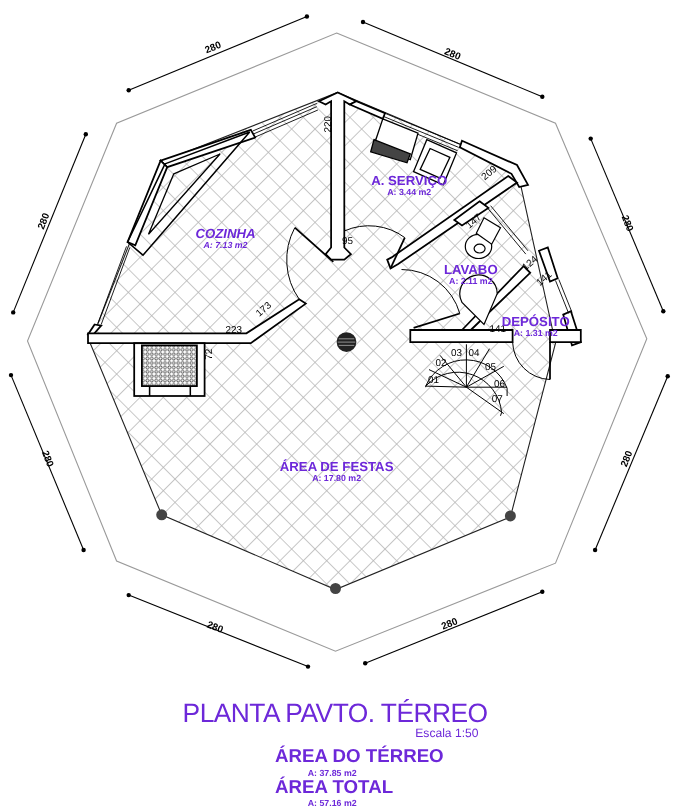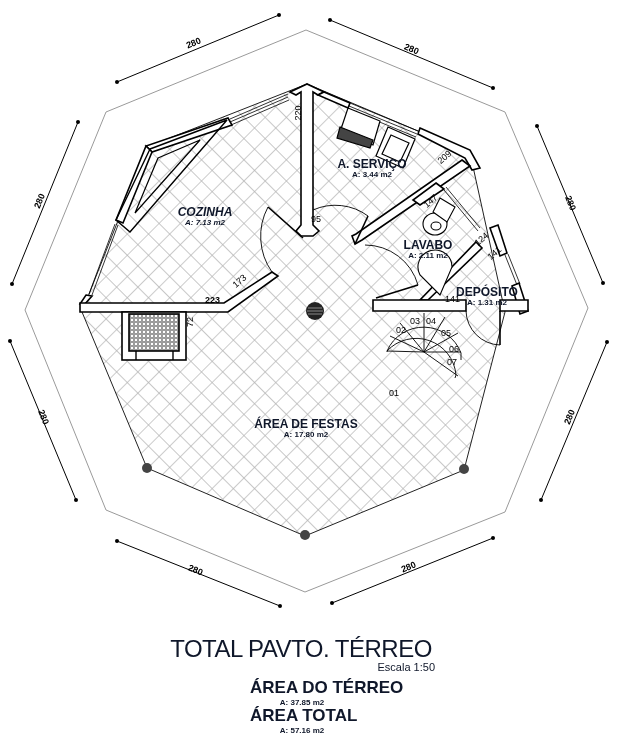--- a/index.html
+++ b/index.html
@@ -1,18 +1,18 @@
 <!DOCTYPE html>
 <html><head>
 <meta charset="utf-8">
 <style>
   html,body{margin:0;padding:0;background:#fff;}
   body{width:623px;height:737px;position:relative;overflow:hidden;font-family:"Liberation Sans",sans-serif;}
   svg{position:absolute;left:0;top:0;}
-  .lbl{position:absolute;text-align:center;color:#0f172a;white-space:nowrap;}
+  .lbl{position:absolute;text-align:center;color:#6d28d9;white-space:nowrap;}
   .room-name{font-weight:bold;font-size:12px;line-height:12px;}
   .room-area{font-weight:bold;font-size:8px;line-height:9px;}
   .title{font-size:24px;line-height:26px;letter-spacing:-0.5px;}
   .scale{font-size:11px;}
   .sum-name{font-weight:bold;font-size:17px;}
   .sum-area{font-weight:bold;font-size:8px;}
   .dim{position:absolute;font-size:9px;font-weight:bold;color:#000;white-space:nowrap;}
   .wdim{position:absolute;font-size:9px;color:#000;white-space:nowrap;}
 </style>
 </head>
@@ -176,24 +176,24 @@
 <div class="dim" style="left:32px;top:196px;transform:rotate(-68deg);">280</div>
 
 <div class="wdim" style="left:290px;top:108px;transform:rotate(-90deg);">220</div>
 <div class="wdim" style="left:311px;top:214px;">95</div>
 <div class="wdim" style="left:437px;top:152px;transform:rotate(-40deg);">209</div>
 <div class="wdim" style="left:423px;top:196px;transform:rotate(-40deg);">147</div>
 <div class="wdim" style="left:474px;top:234px;transform:rotate(-40deg);">124</div>
 <div class="wdim" style="left:487px;top:248px;transform:rotate(-40deg);">141</div>
 <div class="wdim" style="left:445px;top:294px;">141</div>
 <div class="wdim" style="left:232px;top:276px;transform:rotate(-40deg);">173</div>
-<div class="wdim" style="left:205px;top:295px;font-weight:bold;">223</div>
+<div class="wdim" style="left:205px;top:295px;">223</div>
 <div class="wdim" style="left:185px;top:317px;transform:rotate(-90deg);">72</div>
 
-<div class="wdim" style="left:389px;top:340px;margin-top:48px;">01</div>
+<div class="wdim" style="left:389px;top:340px;">01</div>
 <div class="wdim" style="left:396px;top:325px;">02</div>
 <div class="wdim" style="left:410px;top:316px;">03</div>
 <div class="wdim" style="left:426px;top:316px;">04</div>
 <div class="wdim" style="left:441px;top:328px;">05</div>
 <div class="wdim" style="left:449px;top:344px;">06</div>
 <div class="wdim" style="left:447px;top:357px;">07</div>
 
 <div class="lbl" style="left:170px;top:206px;width:70px;font-style:italic;">
   <div class="room-name">COZINHA</div>
   <div class="room-area">A: 7.13 m2</div>
@@ -208,21 +208,21 @@
 </div>
 <div class="lbl" style="left:455px;top:286px;width:64px;">
   <div class="room-name">DEPÓSITO</div>
   <div class="room-area">A: 1.31 m2</div>
 </div>
 <div class="lbl" style="left:252px;top:418px;width:108px;">
   <div class="room-name">ÁREA DE FESTAS</div>
   <div class="room-area">A: 17.80 m2</div>
 </div>
 
-<div class="lbl title" style="left:166px;top:636px;width:270px;">TOTAL PAVTO. TÉRREO</div>
+<div class="lbl title" style="left:166px;top:636px;width:270px;">PLANTA PAVTO. TÉRREO</div>
 <div class="lbl scale" style="left:365px;top:661px;width:70px;text-align:right;">Escala  1:50</div>
 <div class="lbl" style="left:250px;top:678px;width:104px;">
   <div class="sum-name">ÁREA DO TÉRREO</div>
   <div class="sum-area">A: 37.85 m2</div>
 </div>
 <div class="lbl" style="left:250px;top:706px;width:104px;">
   <div class="sum-name">ÁREA TOTAL</div>
   <div class="sum-area">A: 57.16 m2</div>
 </div>
 

